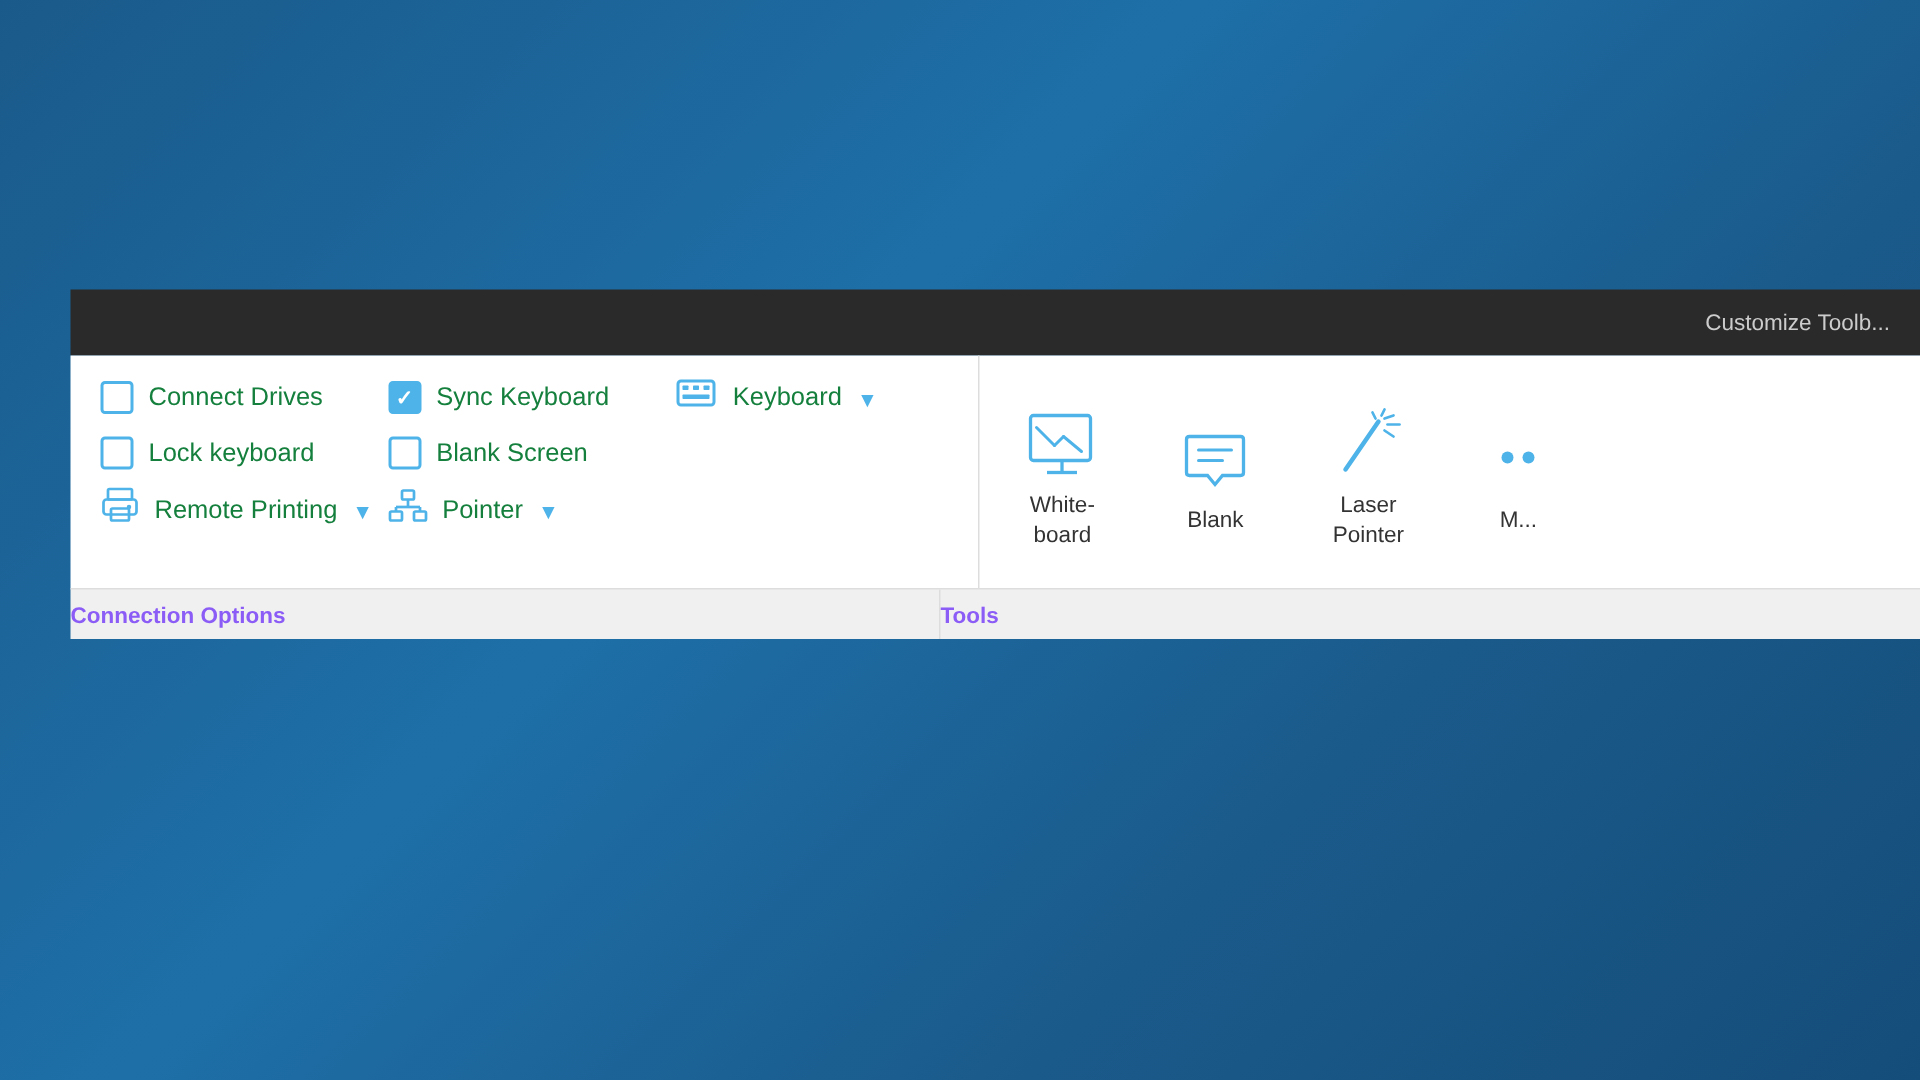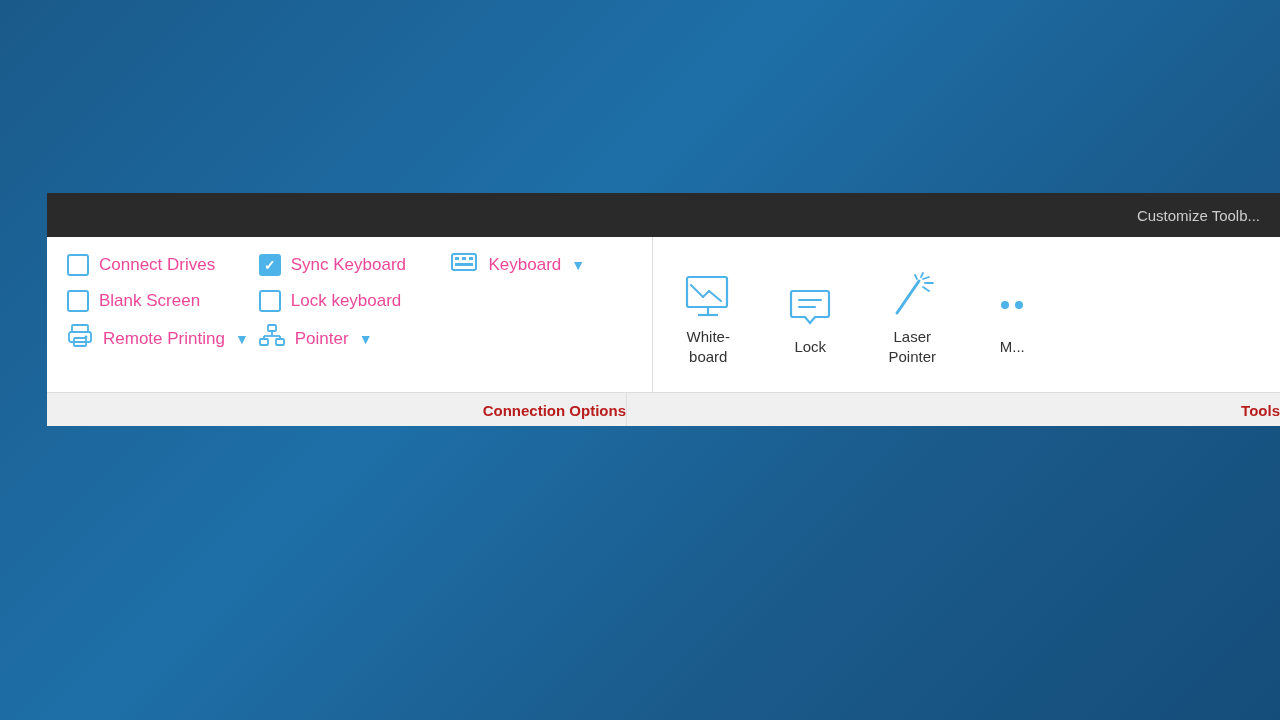--- a/index.html
+++ b/index.html
@@ -87,21 +87,21 @@
 
     .checkbox.checked::after {
       content: '✓';
       color: white;
       font-size: 14px;
       font-weight: bold;
     }
 
     .option-label {
       font-size: 17px;
-      color: #ec4899;
+      color: #15803d;
       font-weight: 400;
     }
 
     .dropdown-arrow {
       color: #4eb3e8;
       font-size: 14px;
       margin-top: 1px;
     }
 
     .keyboard-icon {
@@ -162,24 +162,24 @@
     }
 
     .bottom-labels {
       display: flex;
       width: 100%;
       background: #f0f0f0;
       border-top: 1px solid #ddd;
     }
 
     .bottom-label {
-      text-align: right;
+      text-align: left;
       font-size: 15px;
       font-weight: 700;
-      color: #b91c1c;
+      color: #8b5cf6;
       padding: 9px 0 7px;
     }
 
     .bottom-label-connection {
       min-width: 580px;
       border-right: 1px solid #ddd;
     }
 
     .bottom-label-tools {
       flex: 1;
@@ -223,26 +223,26 @@
               <rect x="18" y="6" width="4" height="3" rx="0.5" fill="#4eb3e8"></rect>
               <rect x="4" y="12" width="18" height="3" rx="0.5" fill="#4eb3e8"></rect>
             </svg>
           </span>
           <span class="option-label">Keyboard</span>
           <span class="dropdown-arrow">▼</span>
         </div>
 
         <div class="option-item">
           <div class="checkbox"></div>
+          <span class="option-label">Lock keyboard</span>
+        </div>
+
+        <div class="option-item">
+          <div class="checkbox"></div>
           <span class="option-label">Blank Screen</span>
-        </div>
-
-        <div class="option-item">
-          <div class="checkbox"></div>
-          <span class="option-label">Lock keyboard</span>
         </div>
 
         <div></div>
 
         <div class="option-item">
           <span class="printer-icon">
             <svg width="26" height="24" viewBox="0 0 26 24" fill="none">
               <rect x="5" y="1" width="16" height="7" rx="1" stroke="#4eb3e8" stroke-width="1.8" fill="none"></rect>
               <rect x="2" y="8" width="22" height="10" rx="2" stroke="#4eb3e8" stroke-width="1.8" fill="none"></rect>
               <rect x="7" y="14" width="12" height="8" rx="1" stroke="#4eb3e8" stroke-width="1.8" fill="none"></rect>
@@ -290,21 +290,21 @@
         </div>
 
         <div class="tool-item">
           <div class="tool-icon">
             <svg width="50" height="46" viewBox="0 0 50 46" fill="none">
               <path d="M8 6 Q6 6 6 8 L6 30 Q6 32 8 32 L20 32 L25 38 L30 32 L42 32 Q44 32 44 30 L44 8 Q44 6 42 6 Z" stroke="#4eb3e8" stroke-width="2.2" fill="none"></path>
               <line x1="14" y1="15" x2="36" y2="15" stroke="#4eb3e8" stroke-width="2" stroke-linecap="round"></line>
               <line x1="14" y1="22" x2="30" y2="22" stroke="#4eb3e8" stroke-width="2" stroke-linecap="round"></line>
             </svg>
           </div>
-          <div class="tool-label">Lock</div>
+          <div class="tool-label">Blank</div>
         </div>
 
         <div class="tool-item">
           <div class="tool-icon">
             <svg width="50" height="46" viewBox="0 0 50 46" fill="none">
 
               <line x1="32" y1="6" x2="10" y2="38" stroke="#4eb3e8" stroke-width="3" stroke-linecap="round"></line>
 
               <line x1="36" y1="4" x2="42" y2="2" stroke="#4eb3e8" stroke-width="1.8" stroke-linecap="round"></line>
               <line x1="38" y1="8" x2="46" y2="8" stroke="#4eb3e8" stroke-width="1.8" stroke-linecap="round"></line>

